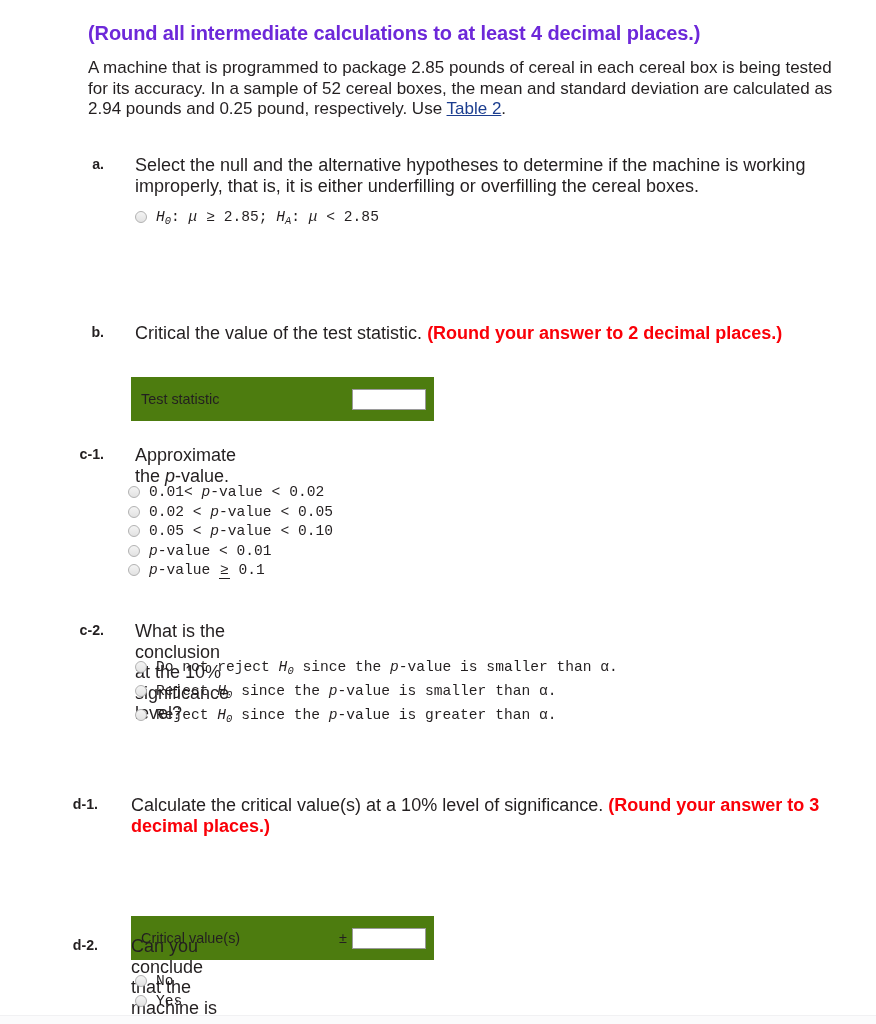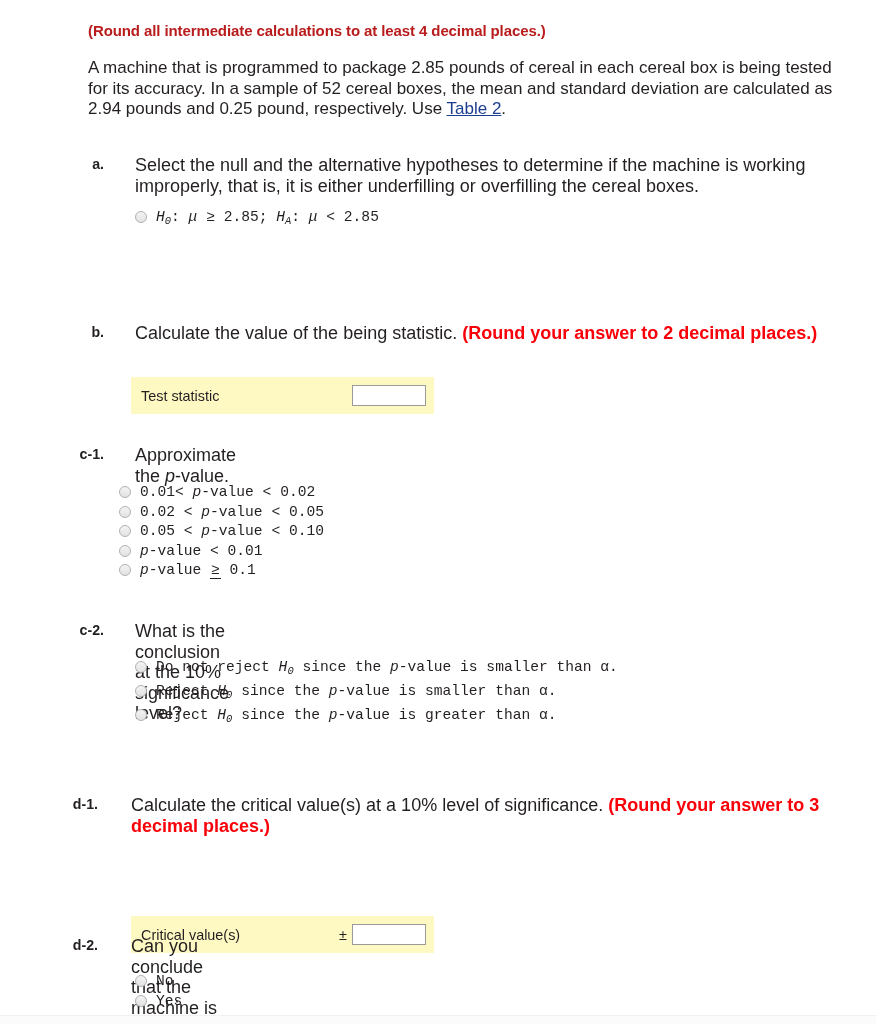--- a/index.html
+++ b/index.html
@@ -22,23 +22,23 @@
     width: 876px;
     height: 1024px;
     box-sizing: border-box;
   }
 
   
   .intro-warning {
     position: absolute;
     left: 88px;
     top: 22px;
-    font-size: 15px;
+    font-size: 20px;
     font-weight: bold;
-    color: #b91c1c;
+    color: #6d28d9;
     letter-spacing: -0.1px;
   }
   .intro-body {
     position: absolute;
     left: 88px;
     top: 58px;
     width: 762px;
     font-size: 17px;
     line-height: 20.5px;
     color: #231f20;
@@ -118,22 +118,22 @@
     left: 0; right: 0;
     bottom: 1px;
     border-bottom: 1.4px solid #231f20;
   }
 
   
   .ansrow {
     position: absolute;
     display: flex;
     align-items: center;
-    background: #fef9c3;
-    height: 37px;
+    background: #4d7c0f;
+    height: 44px;
     box-sizing: border-box;
   }
   .ansrow .cap {
     font-size: 14.4px;
     color: #231f20;
     padding-left: 10px;
     white-space: nowrap;
   }
   .ansrow .pm {
     font-size: 14.4px;
@@ -187,36 +187,36 @@
       <div class="opt spaced">
         <span class="radio"></span>
         <span class="opt-label"><span class="mv">H</span><sub>0</sub>: <span class="mv">μ</span> <span>≥</span> <span>2.85</span>; <span class="mv">H</span><sub>A</sub>: <span class="mv">μ</span> <span>&lt;</span> <span>2.85</span></span>
       </div>
     </div>
   </div>
 
   <div class="q">
     <div class="q-label" style="left:58px; top:324px;">b.</div>
     <div class="q-text" style="left:135px; top:323px; width:710px;">
-      <span>Calculate the value of the being statistic. </span><span class="red">(Round your answer to 2 decimal places.)</span>
+      <span>Critical the value of the test statistic. </span><span class="red">(Round your answer to 2 decimal places.)</span>
     </div>
 
     <div class="ansrow" style="left:131px; top:377px; width:303px;">
       <span class="cap">Test statistic</span>
       <input class="inputbox" type="text" placeholder="" style="">
     </div>
   </div>
 
   <div class="q">
     <div class="q-label" style="left:58px; top:446px;">c-1.</div>
     <div class="q-text" style="left:135px; top:445px;">
       <span>Approximate the </span><span class="mv">p</span><span>-value.</span>
     </div>
 
-    <div class="opts" style="left:119px; top:483px;text-align:right;">
+    <div class="opts" style="left:128px; top:483px;text-align:right;">
       <div class="opt">
         <span class="radio"></span>
         <span class="opt-label"><span>0.01&lt; </span><span class="mv">p</span><span>-value &lt; 0.02</span></span>
       </div>
       <div class="opt">
         <span class="radio"></span>
         <span class="opt-label"><span>0.02 &lt; </span><span class="mv">p</span><span>-value &lt; 0.05</span></span>
       </div>
       <div class="opt">
         <span class="radio"></span>

